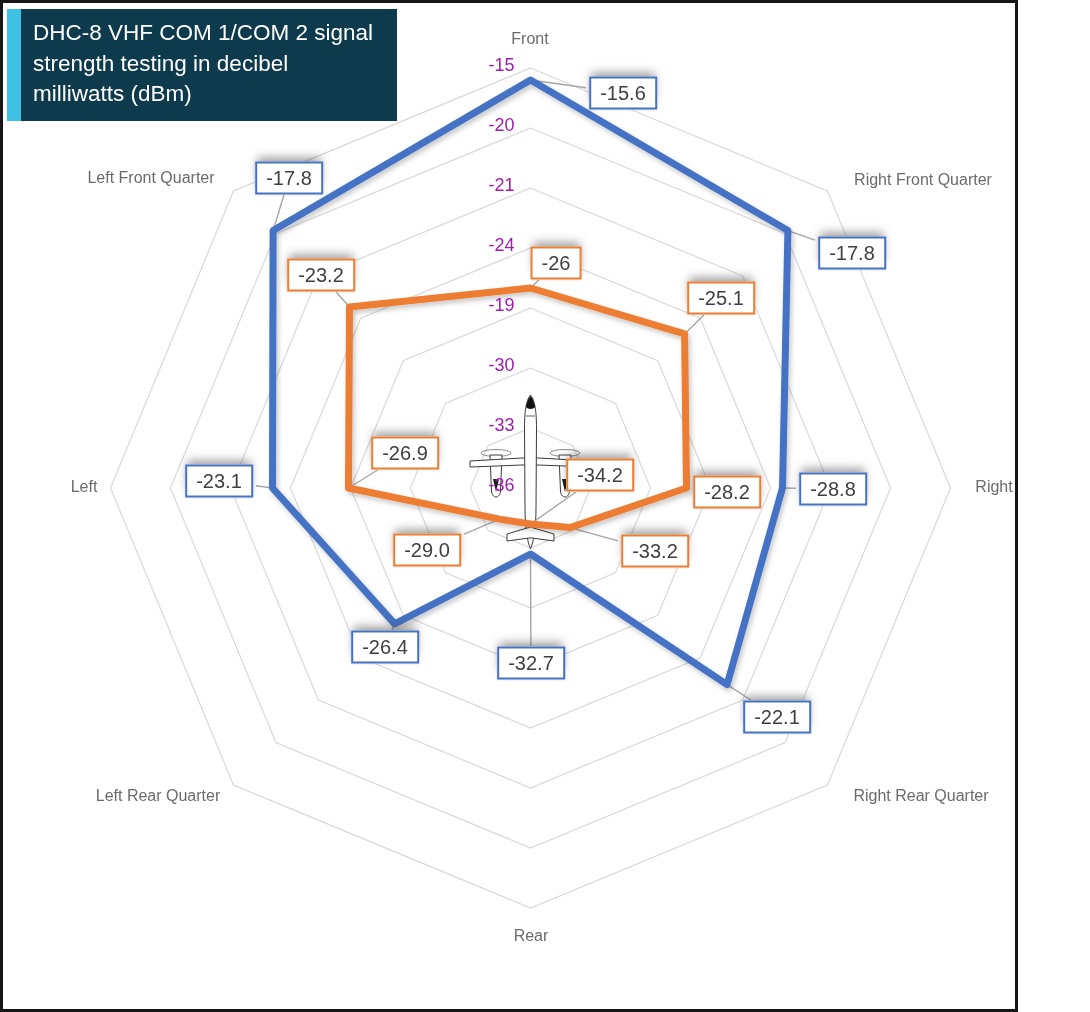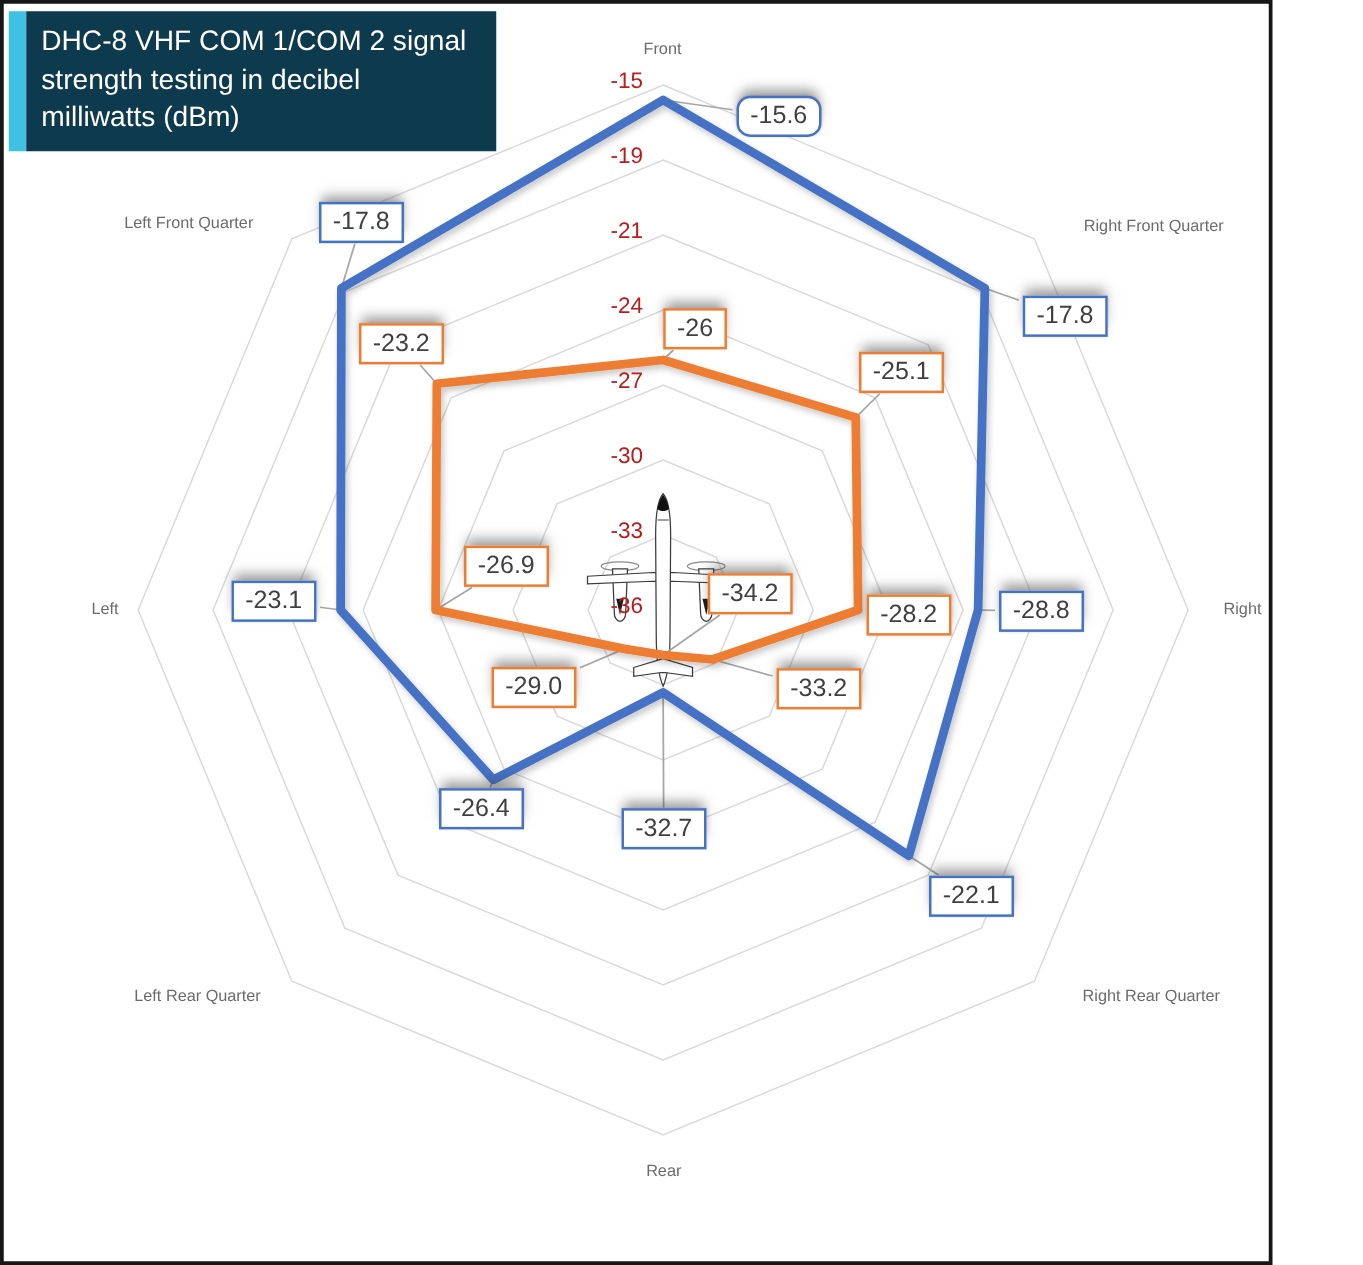--- a/index.html
+++ b/index.html
@@ -10,24 +10,24 @@
   }
   #chart-svg{position:absolute;left:0;top:0;}
   .title-block{position:absolute;left:4px;top:6px;display:flex;z-index:30;}
   .title-accent{width:14px;background:#3FC1E4;}
   .title-box{
     width:352px;background:#0D3A4C;color:#ffffff;
     font-size:22.5px;line-height:1.36;padding:9px 12px 11px 12px;
   }
   .cat-label{
     position:absolute;transform:translate(-50%,-50%);
-    color:#6b6b6b;font-size:13px;white-space:nowrap;z-index:5;
+    color:#6b6b6b;font-size:16px;white-space:nowrap;z-index:5;
   }
   .tick-label{
-    position:absolute;width:70px;text-align:right;color:#b91c1c;
+    position:absolute;width:70px;text-align:right;color:#a21caf;
     font-size:18px;transform:translateY(-50%);z-index:5;
   }
   .data-label{
     position:absolute;transform:translate(-50%,-50%);
     background:#ffffff;font-size:20px;color:#3f3f3f;
     padding:3px 9px;border:2.5px solid #888;white-space:nowrap;z-index:20;
     box-shadow:0 -7px 9px -2px rgba(64,64,64,.5), 0 0 2px rgba(0,0,0,.12);
   }
   .legend{position:absolute;left:956px;top:898px;z-index:25;}
   .legend-entry{display:flex;align-items:center;margin-bottom:18px;}
@@ -94,28 +94,28 @@
   <div id="labels">
       <div class="cat-label" style="left: 527px; top: 36px;">Front</div>
       <div class="cat-label" style="left: 920px; top: 177px;">Right Front Quarter</div>
       <div class="cat-label" style="left: 991px; top: 484px;">Right</div>
       <div class="cat-label" style="left: 918px; top: 793px;">Right Rear Quarter</div>
       <div class="cat-label" style="left: 528px; top: 933px;">Rear</div>
       <div class="cat-label" style="left: 155px; top: 793px;">Left Rear Quarter</div>
       <div class="cat-label" style="left: 81px; top: 484px;">Left</div>
       <div class="cat-label" style="left: 148px; top: 175px;">Left Front Quarter</div>
       <div class="tick-label" style="left: 441.5px; top: 62px;">-15</div>
-      <div class="tick-label" style="left: 441.5px; top: 122px;">-19</div>
+      <div class="tick-label" style="left: 441.5px; top: 122px;">-20</div>
       <div class="tick-label" style="left: 441.5px; top: 182px;">-21</div>
       <div class="tick-label" style="left: 441.5px; top: 242px;">-24</div>
-      <div class="tick-label" style="left: 441.5px; top: 302px;">-27</div>
+      <div class="tick-label" style="left: 441.5px; top: 302px;">-19</div>
       <div class="tick-label" style="left: 441.5px; top: 362px;">-30</div>
       <div class="tick-label" style="left: 441.5px; top: 422px;">-33</div>
       <div class="tick-label" style="left: 441.5px; top: 482px;">-36</div>
-      <div class="data-label" style="left: 620px; top: 90px; border-color: rgb(68, 114, 196); border-radius: 11px;">-15.6</div>
+      <div class="data-label" style="left: 620px; top: 90px; border-color: rgb(68, 114, 196);">-15.6</div>
       <div class="data-label" style="left: 849px; top: 250px; border-color: rgb(68, 114, 196);">-17.8</div>
       <div class="data-label" style="left: 830px; top: 486px; border-color: rgb(68, 114, 196);">-28.8</div>
       <div class="data-label" style="left: 774px; top: 714px; border-color: rgb(68, 114, 196);">-22.1</div>
       <div class="data-label" style="left: 528px; top: 660px; border-color: rgb(68, 114, 196);">-32.7</div>
       <div class="data-label" style="left: 382px; top: 644px; border-color: rgb(68, 114, 196);">-26.4</div>
       <div class="data-label" style="left: 216px; top: 478px; border-color: rgb(68, 114, 196);">-23.1</div>
       <div class="data-label" style="left: 286px; top: 175px; border-color: rgb(68, 114, 196);">-17.8</div>
       <div class="data-label" style="left: 553px; top: 260px; border-color: rgb(237, 125, 49); text-align: center;">-26</div>
       <div class="data-label" style="left: 718px; top: 295px; border-color: rgb(237, 125, 49);">-25.1</div>
       <div class="data-label" style="left: 724px; top: 489px; border-color: rgb(237, 125, 49);">-28.2</div>

